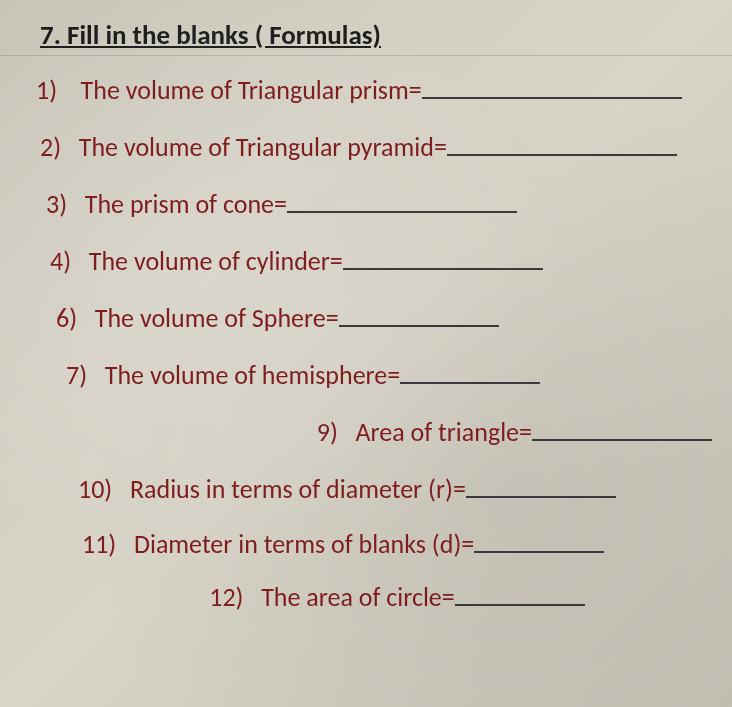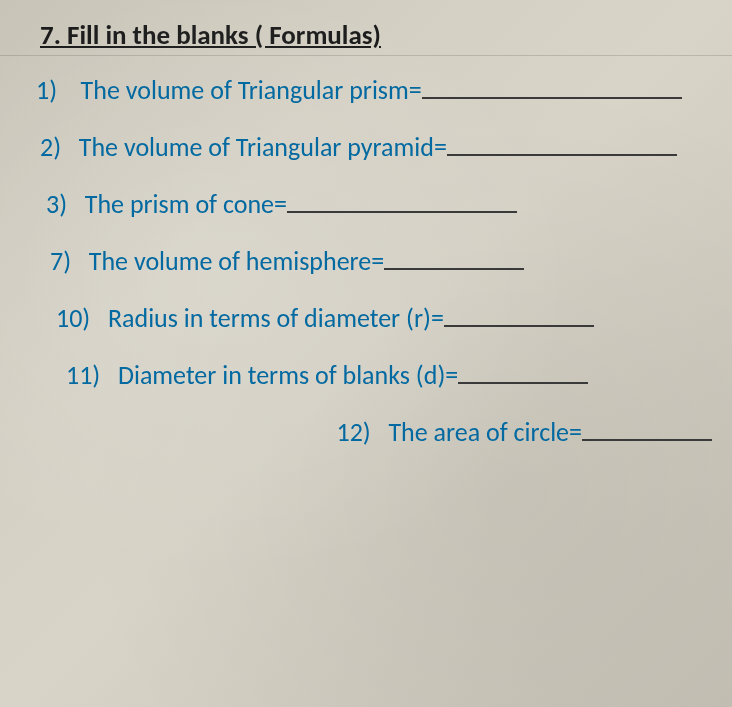--- a/index.html
+++ b/index.html
@@ -34,21 +34,21 @@
       text-decoration: underline;
       margin-bottom: 16px;
       padding-left: 20px;
       color: #1a1a1a;
     }
     .questions {
       padding-left: 0;
     }
     .question-row {
       font-size: 26px;
-      color: #0369a1;
+      color: #7f1d1d;
       margin-bottom: 8px;
       white-space: nowrap;
       position: relative;
     }
     .question-row:nth-child(1) { padding-left: 16px; padding-top: 6px; padding-bottom: 10px; }
     .question-row:nth-child(2) { padding-left: 20px; padding-top: 6px; padding-bottom: 10px; }
     .question-row:nth-child(3) { padding-left: 26px; padding-top: 6px; padding-bottom: 10px; }
     .question-row:nth-child(4) { padding-left: 30px; padding-top: 6px; padding-bottom: 10px; }
     .question-row:nth-child(5) { padding-left: 36px; padding-top: 6px; padding-bottom: 10px; }
     .question-row:nth-child(6) { padding-left: 46px; padding-top: 6px; padding-bottom: 10px; }
@@ -112,30 +112,45 @@
     <span>&nbsp;</span>
     <span class="qtext">The volume of Triangular pyramid=</span><span class="blank b2"></span>
   </div>
 
   <div class="question-row">
     <span class="num">3)</span>
     <span>&nbsp;</span>
     <span class="qtext">The prism of cone=</span><span class="blank b3"></span>
   </div>
 
+  <div class="question-row">
+    <span class="num">4)</span>
+    <span>&nbsp;</span>
+    <span class="qtext">The volume of cylinder=</span><span class="blank b4"></span>
+  </div>
 
 
+  <div class="question-row">
+    <span class="num">6)</span>
+    <span>&nbsp;</span>
+    <span class="qtext">The volume of Sphere=</span><span class="blank b6"></span>
+  </div>
 
   <div class="question-row">
     <span class="num">7)</span>
     <span>&nbsp;</span>
     <span class="qtext">The volume of hemisphere=</span><span class="blank b7"></span>
   </div>
 
 
+  <div class="question-row">
+    <span class="num">9)</span>
+    <span>&nbsp;</span>
+    <span class="qtext">Area of triangle=</span><span class="blank b9"></span>
+  </div>
 
   <div class="question-row">
     <span class="num">10)</span>
     <span>&nbsp;</span>
     <span class="qtext">Radius in terms of diameter (r)=</span><span class="blank b10"></span>
   </div>
 
   <div class="question-row">
     <span class="num">11)</span>
     <span>&nbsp;</span>

